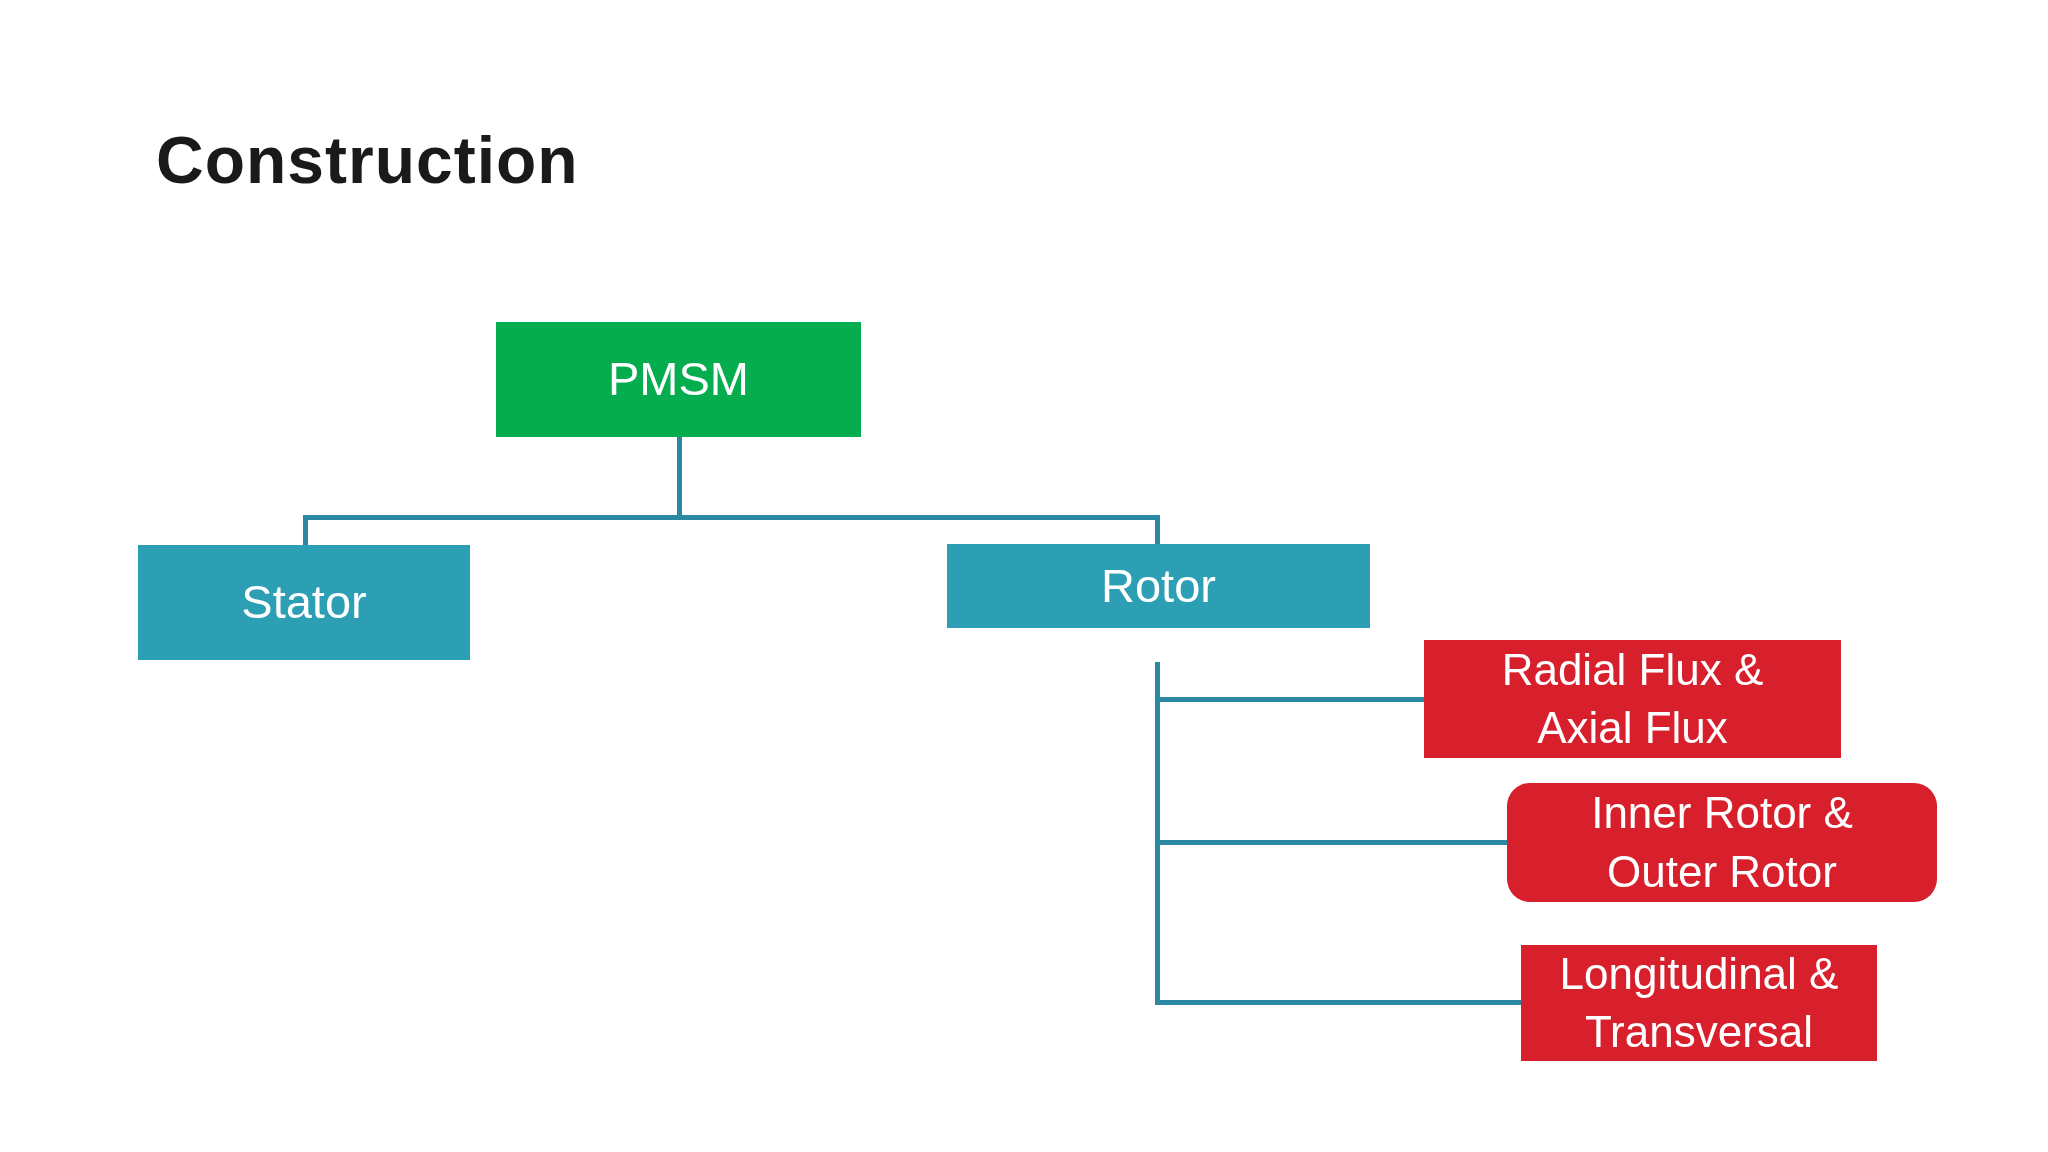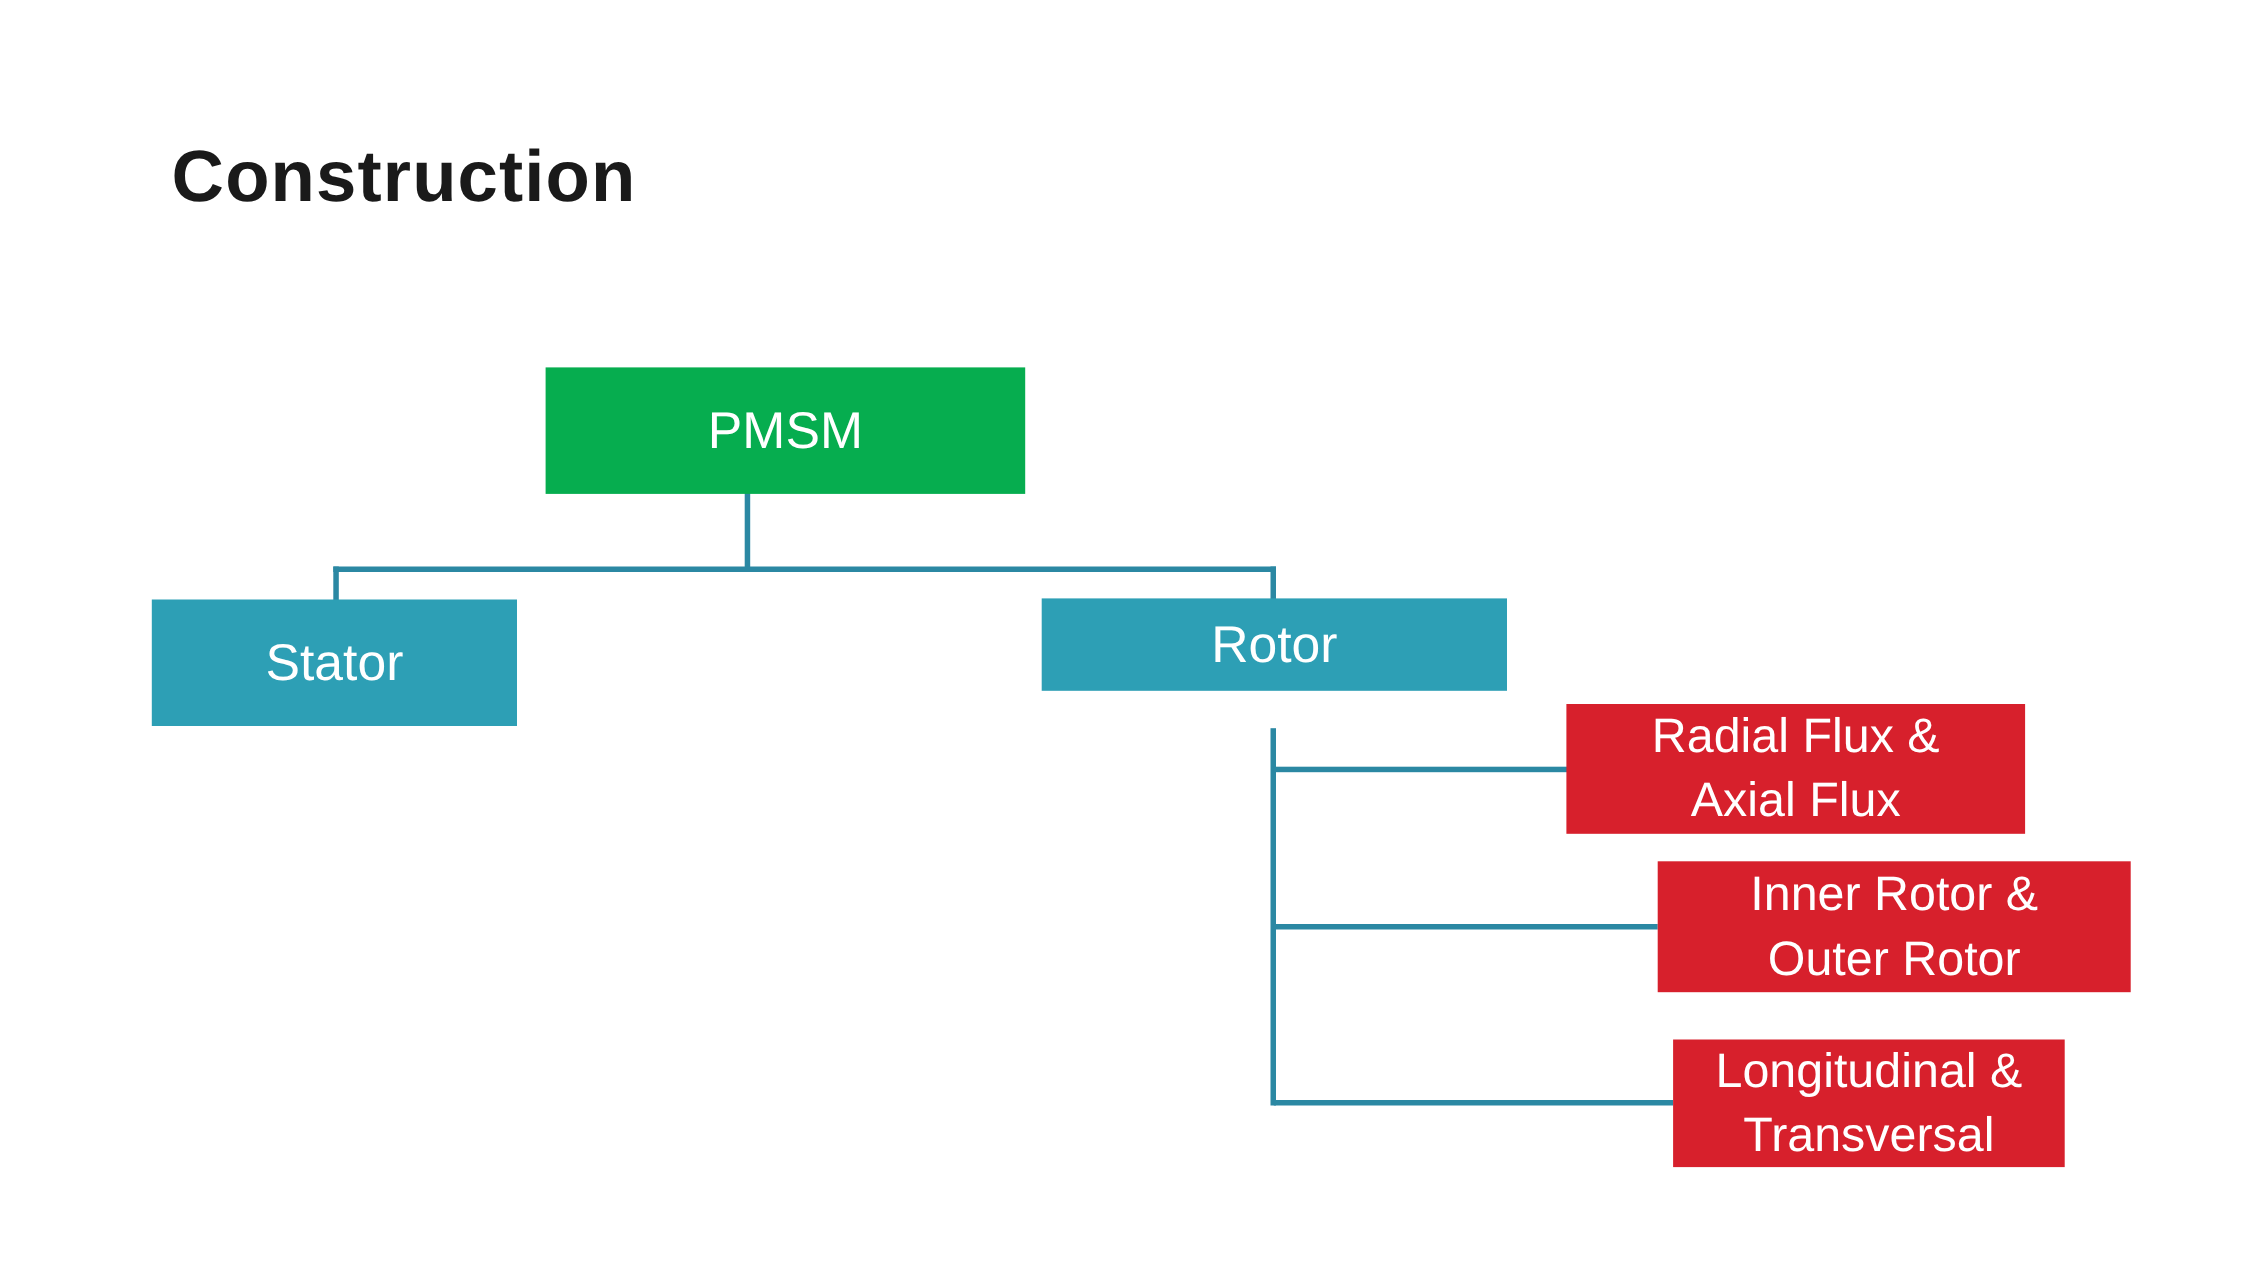--- a/index.html
+++ b/index.html
@@ -34,25 +34,25 @@
     color: #ffffff;
     text-align: center;
   }
   .node .node-label {
     white-space: pre-line;
     line-height: 1.32;
   }
   .node-single { font-size: 47px; }
   .node-double { font-size: 44px; }
 
-  #node-pmsm   { left: 496px;  top: 334px; width: 436px; height: 115px; }
+  #node-pmsm   { left: 496px;  top: 322px; width: 365px; height: 115px; }
   #node-stator { left: 138px;  top: 545px; width: 332px; height: 115px; }
   #node-rotor  { left: 947px;  top: 544px; width: 423px; height: 84px; }
   #node-leaf-0 { left: 1424px; top: 640px; width: 417px; height: 118px; }
-  #node-leaf-1 { left: 1507px; top: 783px; width: 430px; height: 119px; }
+  #node-leaf-1 { left: 1507px; top: 783px; width: 430px; height: 119px; border-radius: 23px; }
   #node-leaf-2 { left: 1521px; top: 945px; width: 356px; height: 116px; }
 
   .connector { position: absolute; }
   #conn-pmsm-stem    { left: 677px;  top: 437px;  width: 5px;   height: 80px; }
   #conn-main-h       { left: 303px;  top: 515px;  width: 857px; height: 5px; }
   #conn-stator-drop  { left: 303px;  top: 515px;  width: 5px;   height: 31px; }
   #conn-rotor-drop   { left: 1155px; top: 515px;  width: 5px;   height: 30px; }
   #conn-rotor-stem   { left: 1155px; top: 662px;  width: 5px;   height: 343px; }
   #conn-branch-0     { left: 1158px; top: 697px;  width: 347px; height: 5px; }
   #conn-branch-1     { left: 1158px; top: 840px;  width: 349px; height: 5px; }

